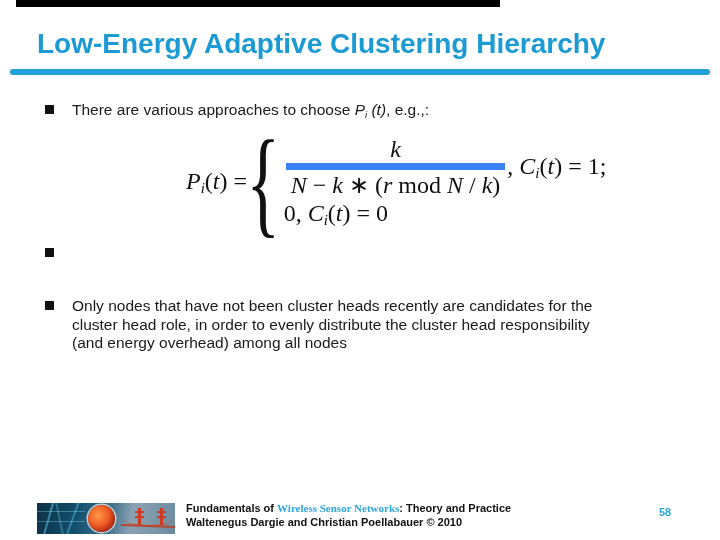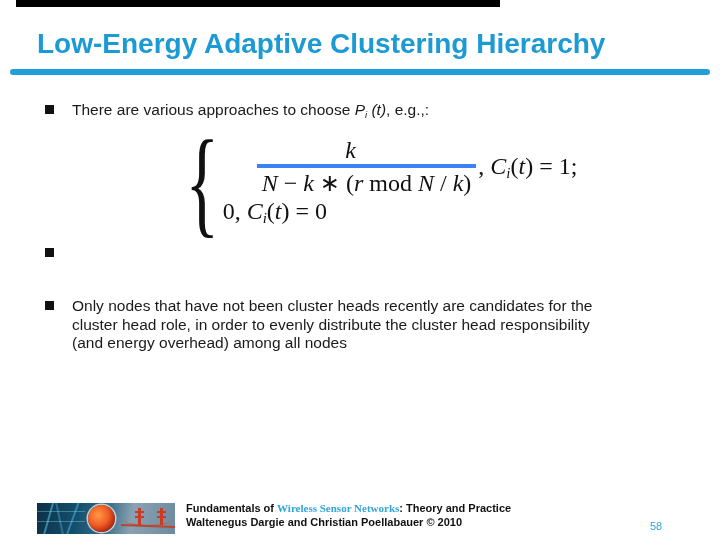--- a/index.html
+++ b/index.html
@@ -31,21 +31,21 @@
 
   .formula{position:absolute;left:186px;top:132px;height:102px;display:flex;align-items:center;
            font-family:"Liberation Serif",serif;font-size:24px;color:#111;}
   .formula .lhs{white-space:nowrap;}
   .brace{display:inline-block;font-size:118px;font-weight:400;line-height:0;
          transform:scaleX(0.6);margin:0 -8px 0 -12px;font-family:"Liberation Serif",serif;}
   .branches{display:flex;flex-direction:column;align-items:flex-start;}
   .branch1{display:flex;align-items:center;white-space:nowrap;}
   .frac{display:inline-flex;flex-direction:column;align-items:center;margin:0 2px;}
   .num{display:block;padding:0 6px 2px 6px;line-height:24px;}
-  .den{display:block;border-top:4px solid #3b82f6;padding:2px 5px 0 5px;line-height:26px;white-space:nowrap;margin-left:32px;}
+  .den{display:block;border-top:7px solid #3b82f6;padding:2px 5px 0 5px;line-height:26px;white-space:nowrap;}
   .branch2{margin-top:2px;white-space:nowrap;}
 
   .cover{position:absolute;left:37px;top:503px;width:138px;height:31px;overflow:hidden;
          background:linear-gradient(100deg,#0d2f46 0%,#14506e 30%,#3e708c 52%,#8aa2b2 68%,#6c8ba0 100%);}
   .streak{position:absolute;width:2px;height:140%;background:#57c8e8;opacity:.55;top:-4px;}
   .s1{left:10px;transform:rotate(16deg);}
   .s2{left:22px;transform:rotate(-12deg);opacity:.35;}
   .s3{left:34px;transform:rotate(20deg);opacity:.45;}
   .hline{position:absolute;left:0;width:48px;height:1px;background:#7fd6ee;opacity:.4;}
   .h1{top:8px;} .h2{top:18px;}
@@ -56,22 +56,22 @@
   .t1{left:101px;} .t2{left:123px;}
   .towerbar{position:absolute;width:9px;height:2px;background:#cf3a22;}
   .tb1{left:98px;top:8px;} .tb2{left:120px;top:8px;}
   .tb3{left:98px;top:13px;} .tb4{left:120px;top:13px;}
   .deck{position:absolute;left:84px;top:22px;width:54px;height:2px;background:#b8452e;transform:rotate(2deg);}
   .cable{position:absolute;left:86px;top:7px;width:50px;height:15px;
          border-bottom:1.5px solid #d4502f;border-radius:0 0 100% 100% / 0 0 90% 90%;}
 
   .credit{position:absolute;left:186px;top:502px;font-size:11px;font-weight:bold;line-height:13.5px;color:#111;}
   .credit .cline{white-space:nowrap;}
-  .pagenum{position:absolute;left:650px;top:506px;width:30px;font-size:11px;font-weight:normal;
-           color:var(--footer_blue);margin-top:14px;}
+  .pagenum{position:absolute;left:650px;top:506px;width:30px;font-size:11px;font-weight:bold;
+           color:var(--footer_blue);text-align:center;}
 </style>
 </head>
 <body>
 
 <div id="slide">
 
   <div class="topbar"></div>
 
   <div class="title">Low-Energy Adaptive Clustering Hierarchy</div>
   <div class="rule"></div>
@@ -92,20 +92,21 @@
         <span class="marker"></span>
         <div class="btext">
           <div class="bline"><span>Only nodes that have not been cluster heads recently are candidates for the</span></div>
           <div class="bline"><span>cluster head role, in order to evenly distribute the cluster head responsibility</span></div>
           <div class="bline"><span>(and energy overhead) among all nodes</span></div>
         </div>
       </div>
     </div>
 
   <div class="formula">
+    <span class="lhs"><span class="it">P</span><span class="it sub">i</span><span>(</span><span class="it">t</span><span>) = </span></span>
     <span class="brace">{</span>
     <div class="branches">
       <div class="branch1">
         <span class="frac">
           <span class="num"><span class="it">k</span></span>
           <span class="den"><span class="it">N</span><span> − </span><span class="it">k</span><span> ∗ (</span><span class="it">r</span><span> mod </span><span class="it">N</span><span> / </span><span class="it">k</span><span>)</span></span>
         </span>
         <span><span>, </span><span class="it">C</span><span class="it sub">i</span><span>(</span><span class="it">t</span><span>) = 1;</span></span>
       </div>
       <div class="branch2"><span>0, </span><span class="it">C</span><span class="it sub">i</span><span>(</span><span class="it">t</span><span>) = 0</span></div>

